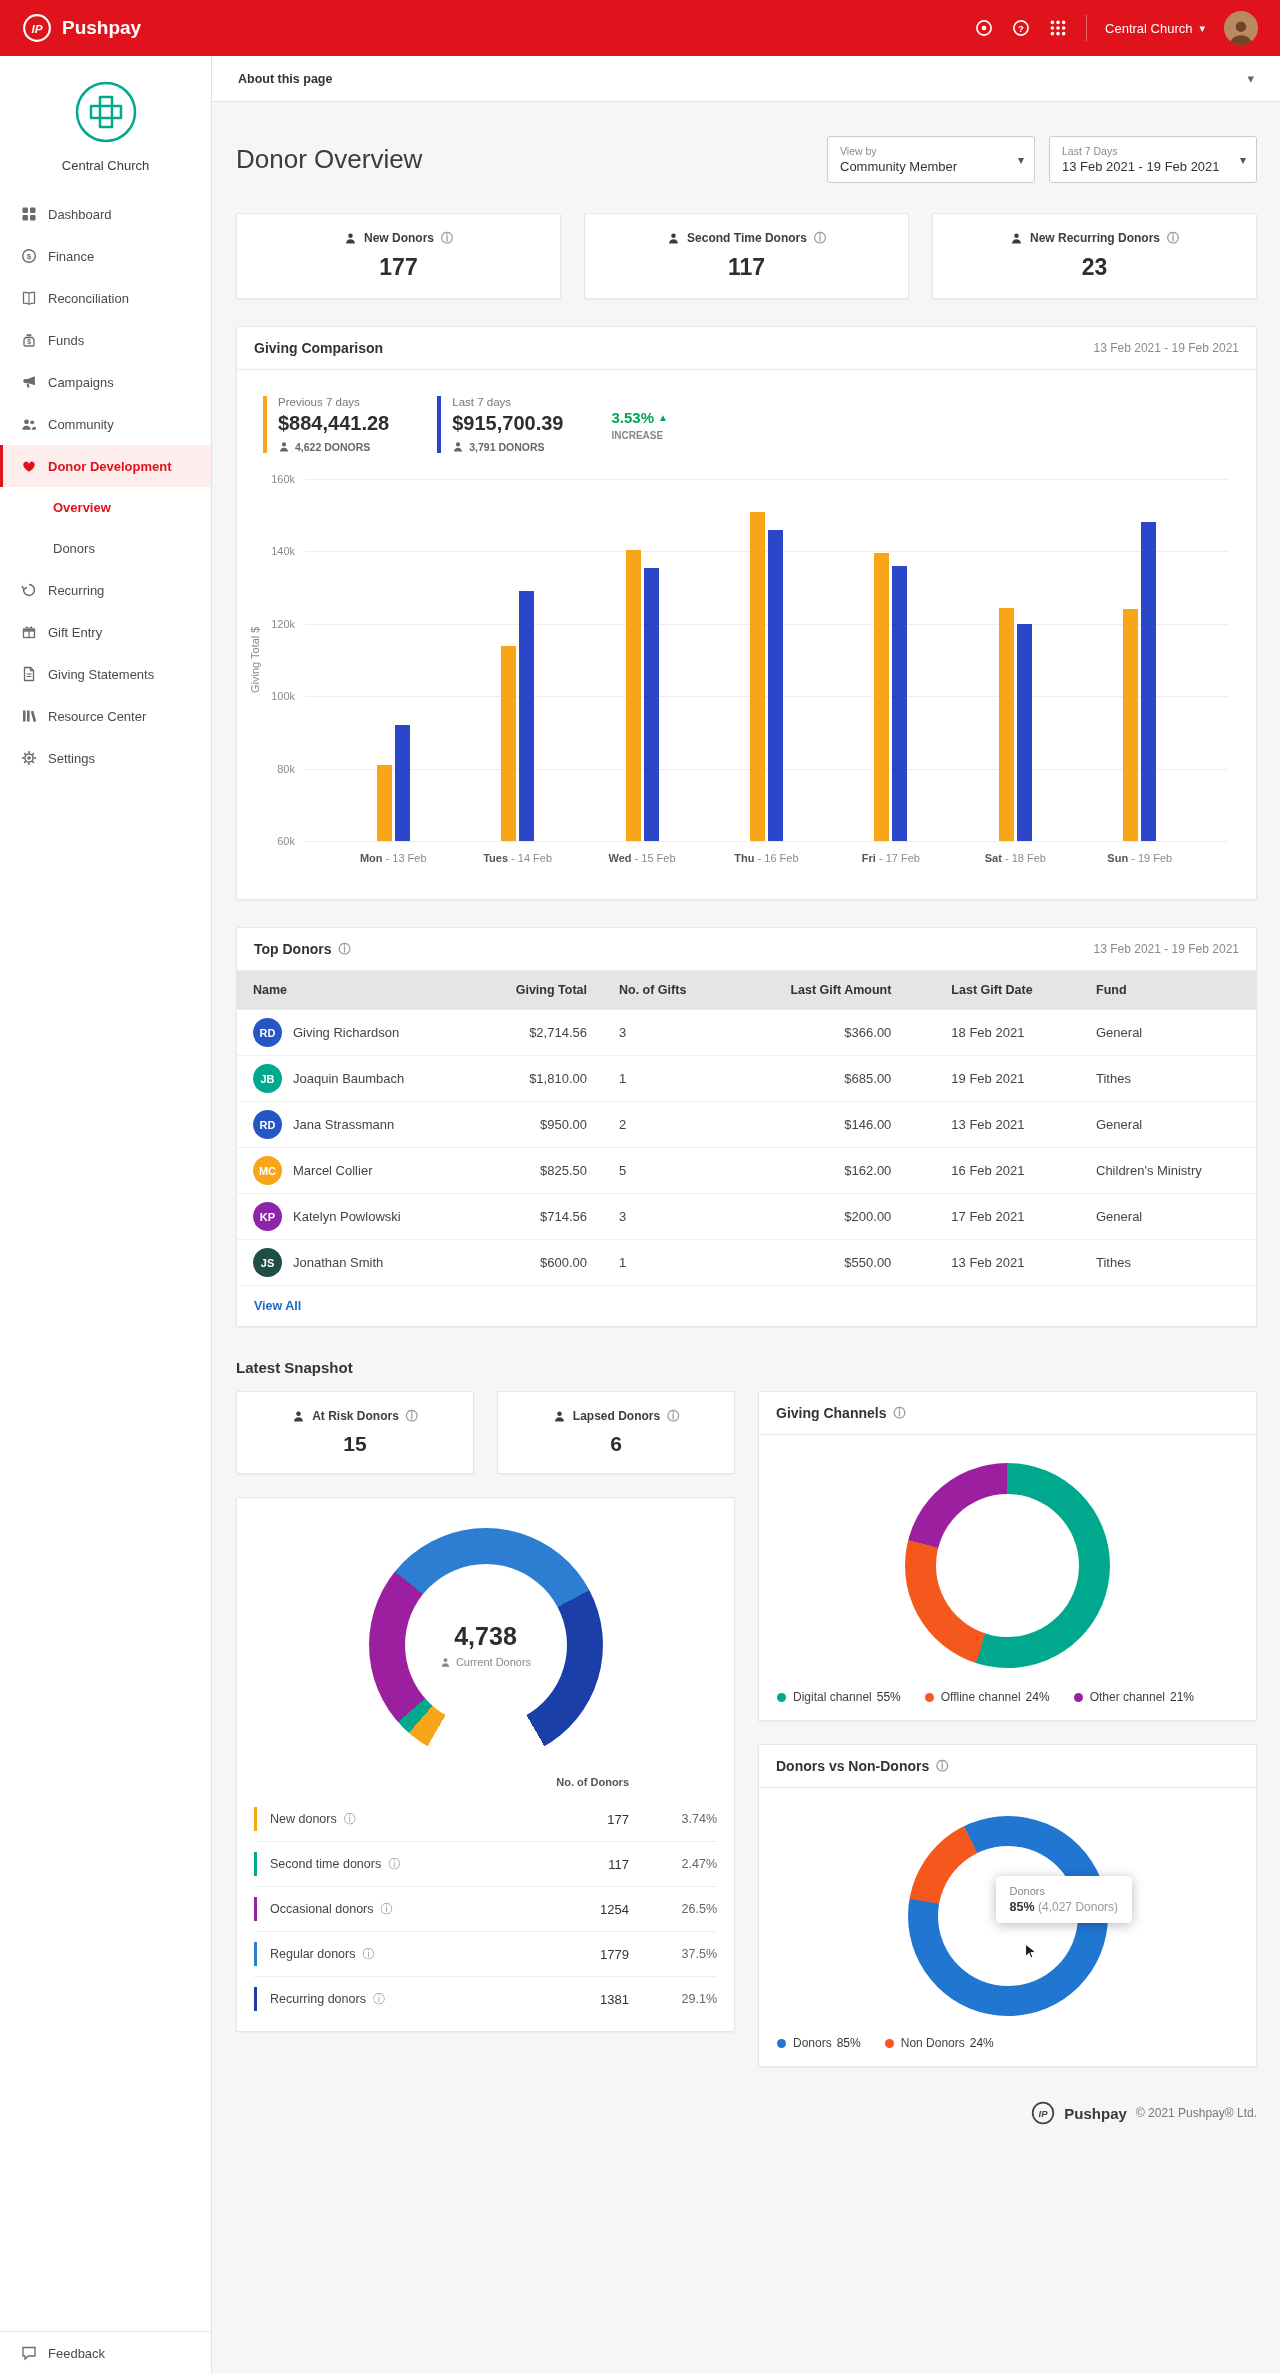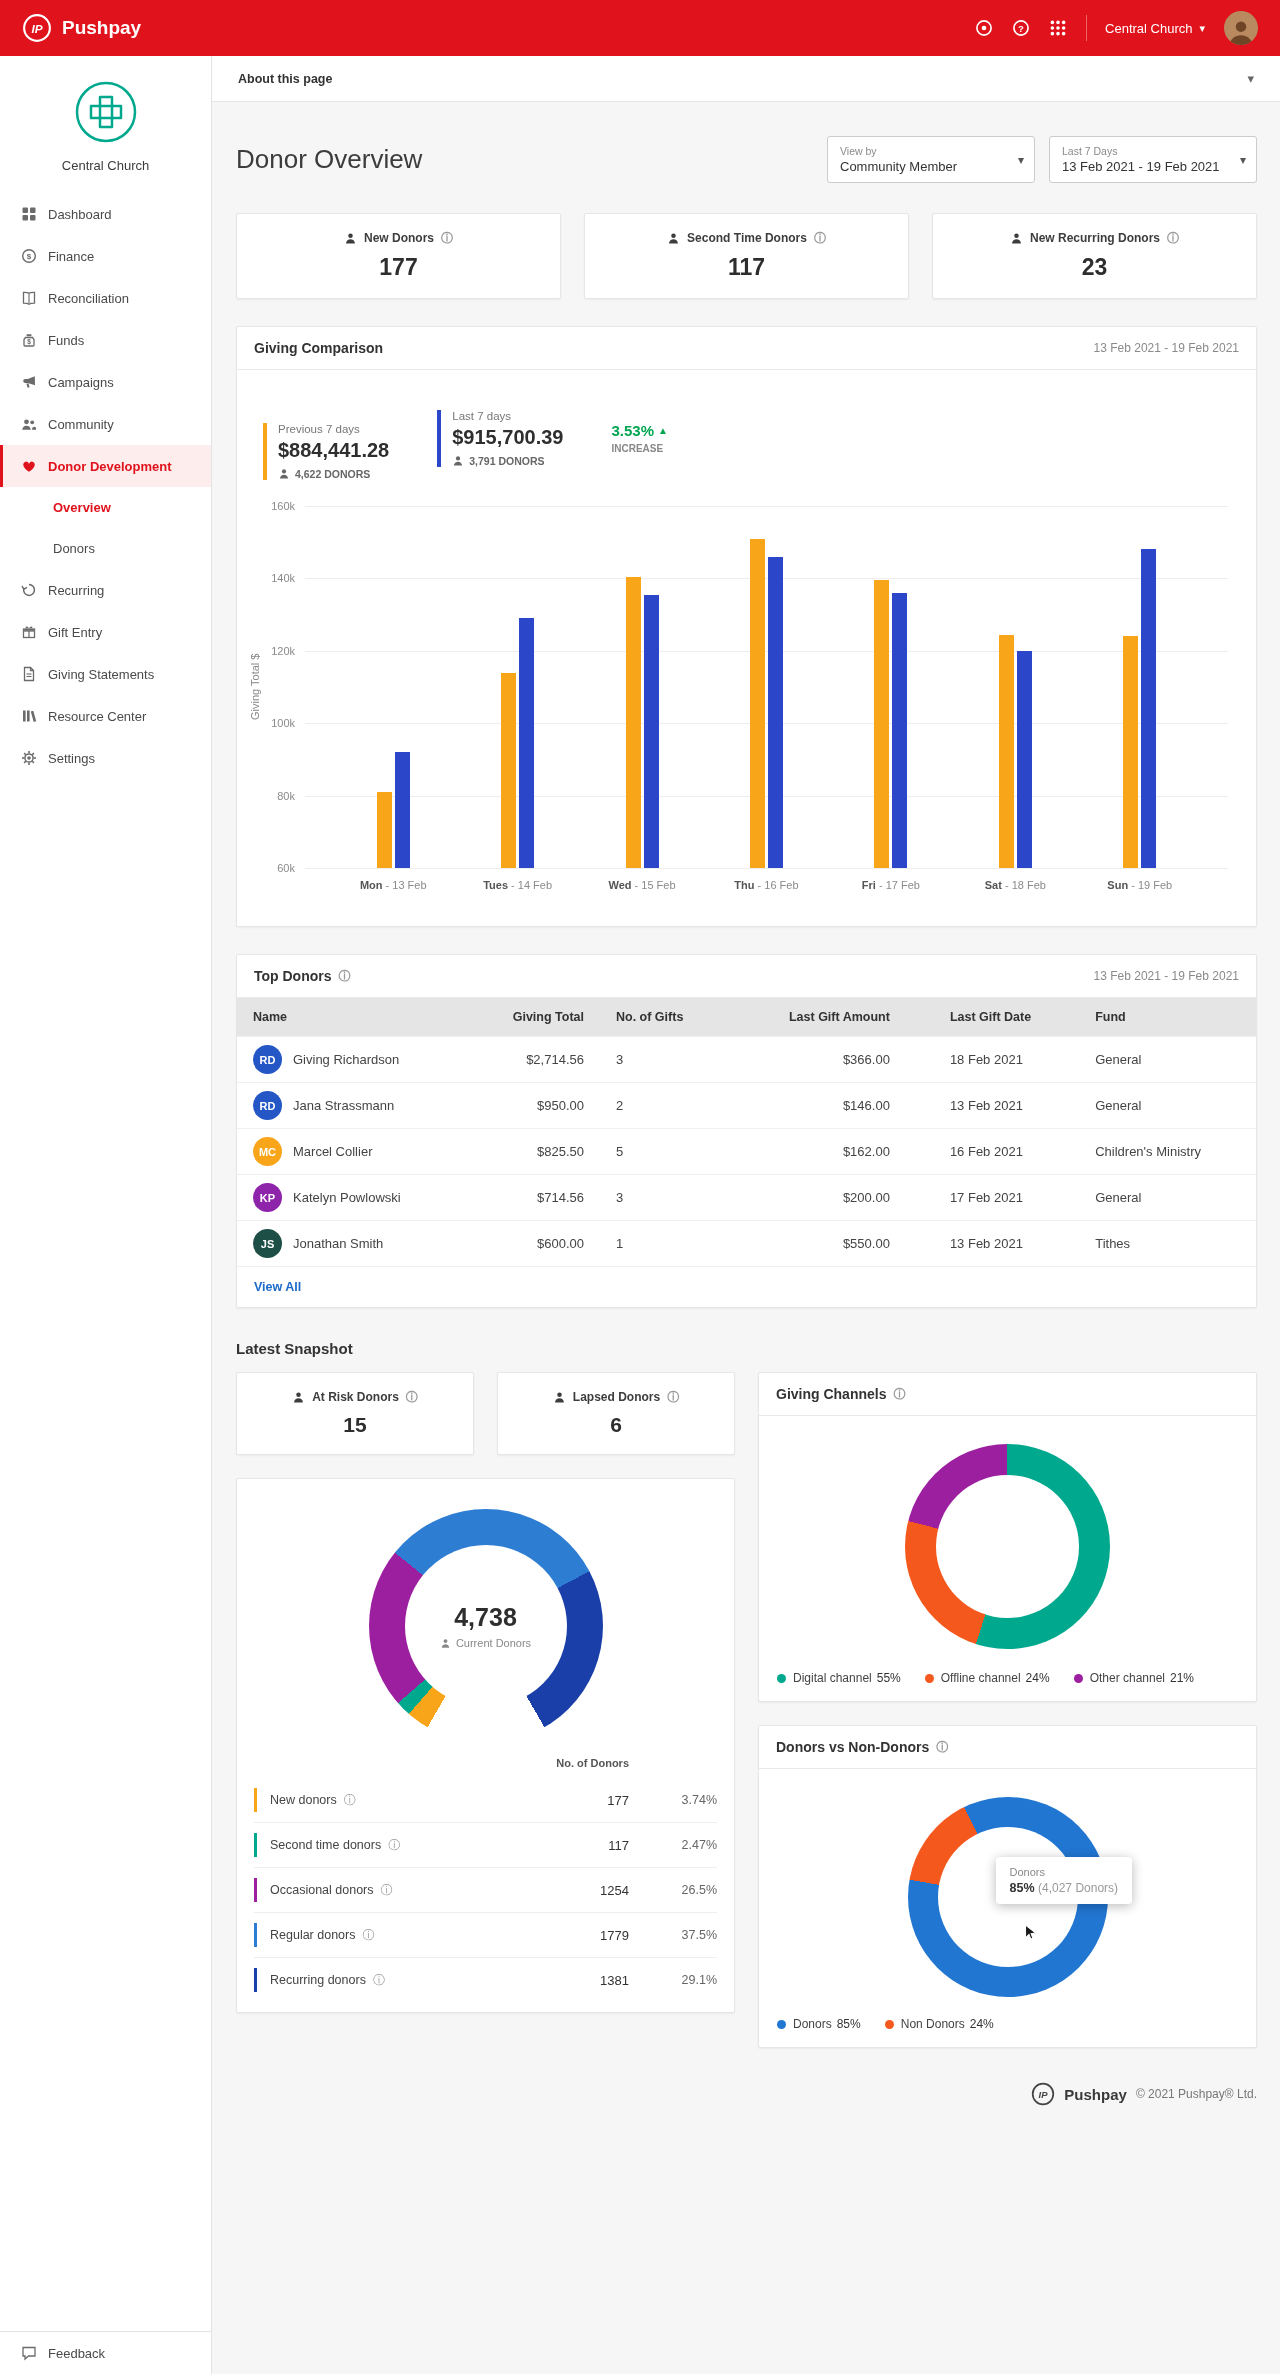--- a/index.html
+++ b/index.html
@@ -416,21 +416,21 @@
             <div class="stat-value">23</div>
           </div>
         </div>
 
       <section class="card">
         <div class="card-head">
           <div class="card-title">Giving Comparison</div>
           <div class="card-date">13 Feb 2021 - 19 Feb 2021</div>
         </div>
         <div class="gc-stats">
-          <div class="gc-stat" style="border-left-color: rgb(249, 165, 26); margin-top: 27px;">
+          <div class="gc-stat" style="border-left-color: rgb(249, 165, 26);">
             <div class="gc-label">Previous 7 days</div>
             <div class="gc-amount">$884,441.28</div>
             <div class="gc-donors">
               <span class="icon">
                   <svg viewBox="0 0 16 16" width="12" height="12" fill="currentColor">
                     <circle cx="8" cy="4.5" r="2.8"></circle>
                     <path d="M2.5 14c.4-3.2 2.6-5 5.5-5s5.1 1.8 5.5 5z"></path>
                   </svg>
                 </span>
               <span>4,622 DONORS</span>
@@ -556,20 +556,33 @@
                 </td>
                 <td class="num">$2,714.56</td>
                 <td>3</td>
                 <td class="amount">$366.00</td>
                 <td>18 Feb 2021</td>
                 <td>General</td>
               </tr>
               <tr>
                 <td>
                   <div class="name-cell">
+                    <span class="avatar-sm" style="background:#00A88E">JB</span>
+                    <span>Joaquin Baumbach</span>
+                  </div>
+                </td>
+                <td class="num">$1,810.00</td>
+                <td>1</td>
+                <td class="amount">$685.00</td>
+                <td>19 Feb 2021</td>
+                <td>Tithes</td>
+              </tr>
+              <tr>
+                <td>
+                  <div class="name-cell">
                     <span class="avatar-sm" style="background:#2456C6">RD</span>
                     <span>Jana Strassmann</span>
                   </div>
                 </td>
                 <td class="num">$950.00</td>
                 <td>2</td>
                 <td class="amount">$146.00</td>
                 <td>13 Feb 2021</td>
                 <td>General</td>
               </tr>

